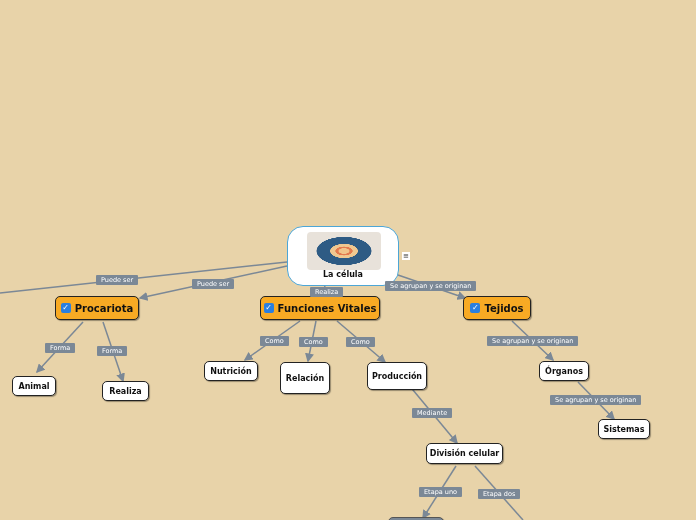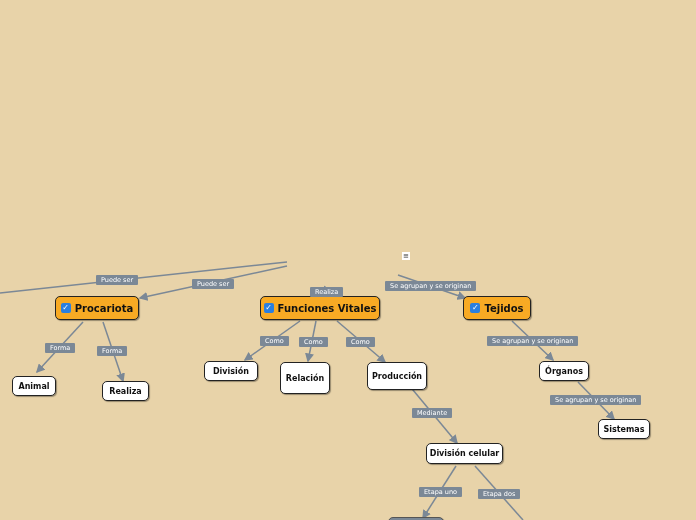--- a/index.html
+++ b/index.html
@@ -37,20 +37,24 @@
       <line x1="316" y1="321" x2="308" y2="361" marker-end="url(#arr)"></line>
       <line x1="337" y1="321" x2="385" y2="362" marker-end="url(#arr)"></line>
       <line x1="512" y1="321" x2="553" y2="360" marker-end="url(#arr)"></line>
       <line x1="578" y1="382" x2="614" y2="419" marker-end="url(#arr)"></line>
       <line x1="408" y1="384" x2="457" y2="443" marker-end="url(#arr)"></line>
       <line x1="456" y1="466" x2="423" y2="518" marker-end="url(#arr)"></line>
       <line x1="475" y1="466" x2="523" y2="520"></line>
     </g>
   </svg>
 
+  <div class="root">
+    <div class="root-img"></div>
+    <div class="root-label">La célula</div>
+  </div>
   <div class="note-icon">≡</div>
 
   <div class="node main" style="left:55px;top:296px;width:84px;height:24px;">
     <span class="check">✓</span>
       <span>Procariota</span>
   </div>
   <div class="node main" style="left:260px;top:296px;width:120px;height:24px;">
     <span class="check">✓</span>
       <span>Funciones Vitales</span>
   </div>
@@ -59,21 +63,21 @@
       <span>Tejidos</span>
   </div>
 
   <div class="node leaf" style="left:0px;top:376px;width:44px;height:20px;margin-left:12px;">
       <span>Animal</span>
     </div>
   <div class="node leaf" style="left:102px;top:381px;width:47px;height:20px;">
       <span>Realiza</span>
     </div>
   <div class="node leaf" style="left:204px;top:361px;width:54px;height:20px;">
-      <span>División</span>
+      <span>Nutrición</span>
     </div>
   <div class="node leaf" style="left:280px;top:362px;width:50px;height:32px;">
       <span>Relación</span>
     </div>
   <div class="node leaf" style="left:367px;top:362px;width:60px;height:28px;">
       <span>Producción</span>
     </div>
   <div class="node leaf" style="left:539px;top:361px;width:50px;height:20px;">
       <span>Órganos</span>
     </div>

